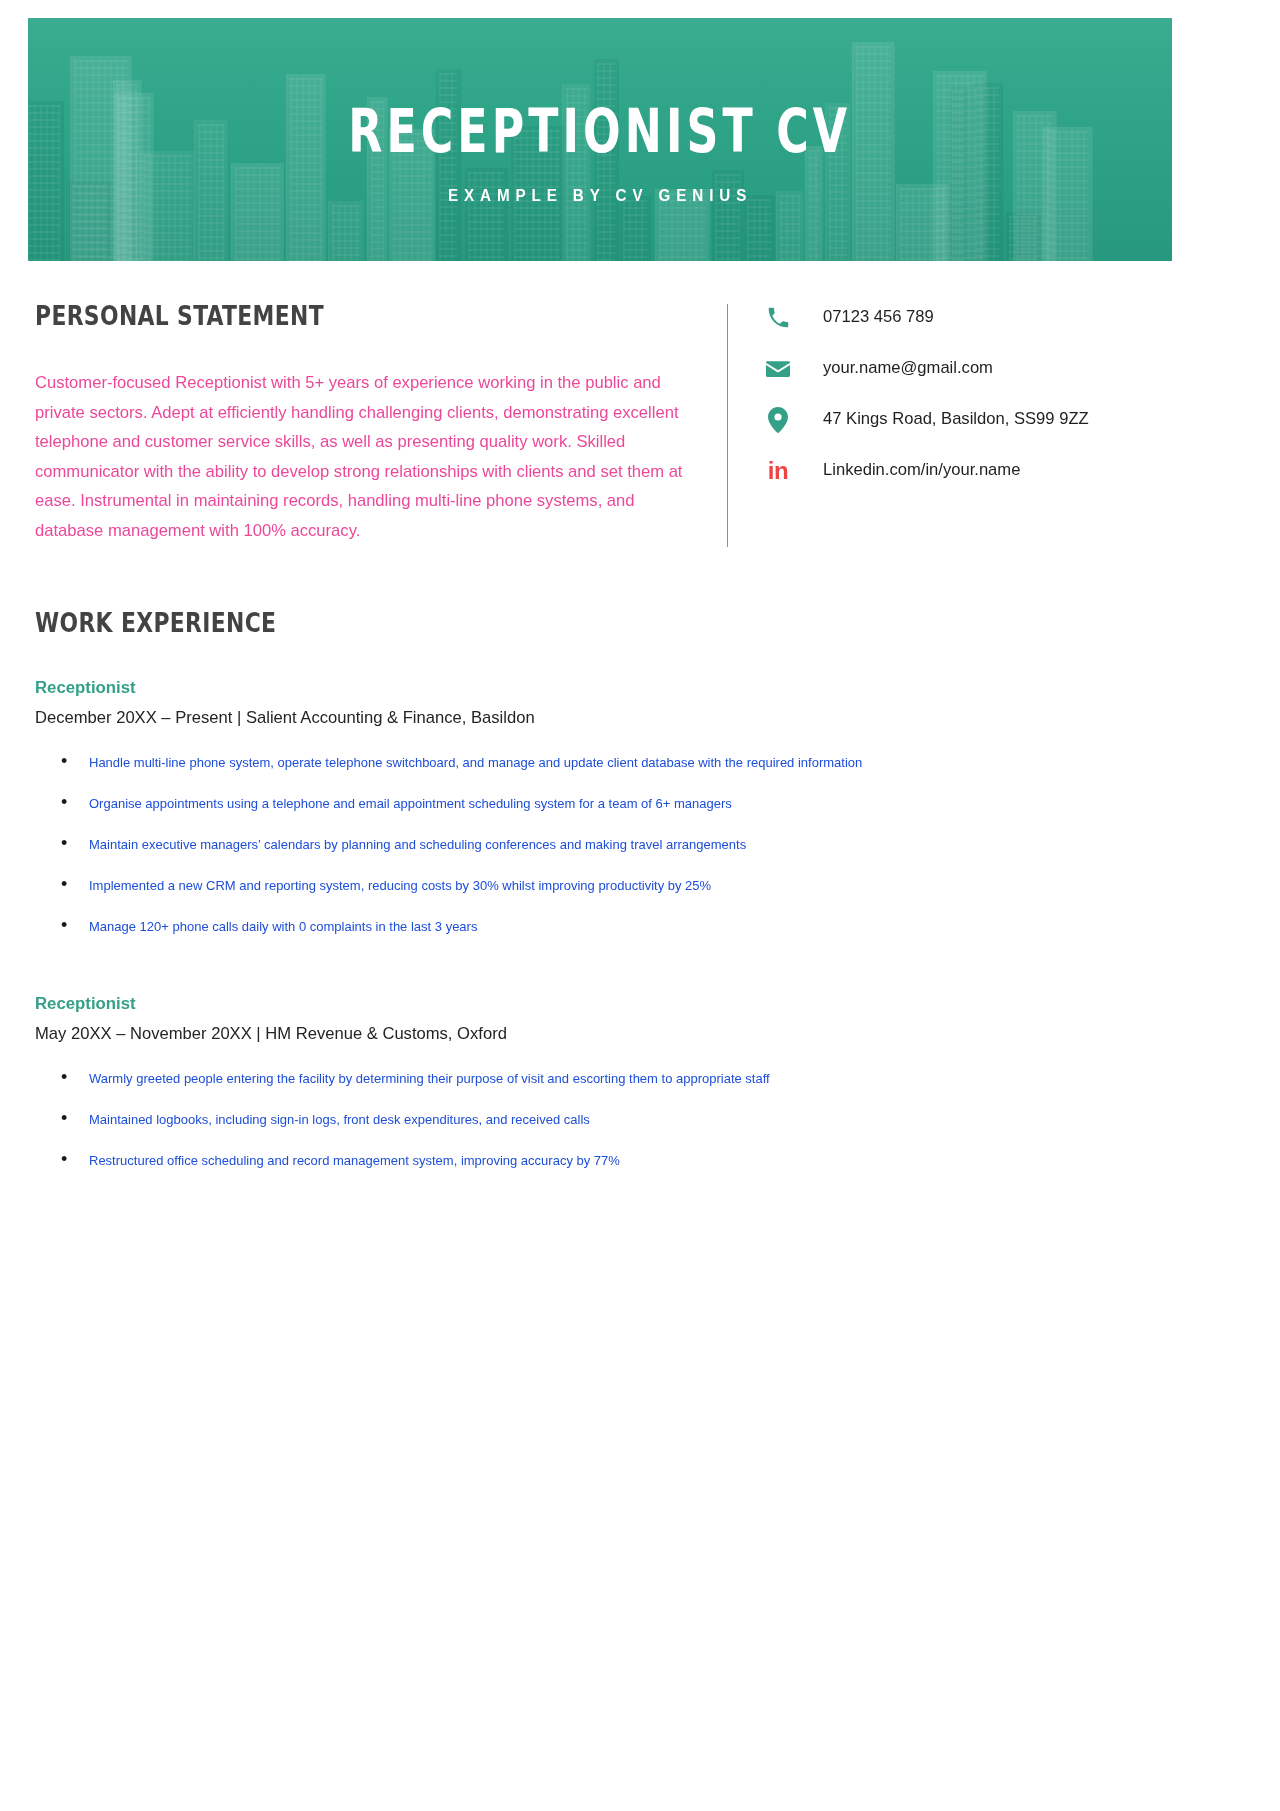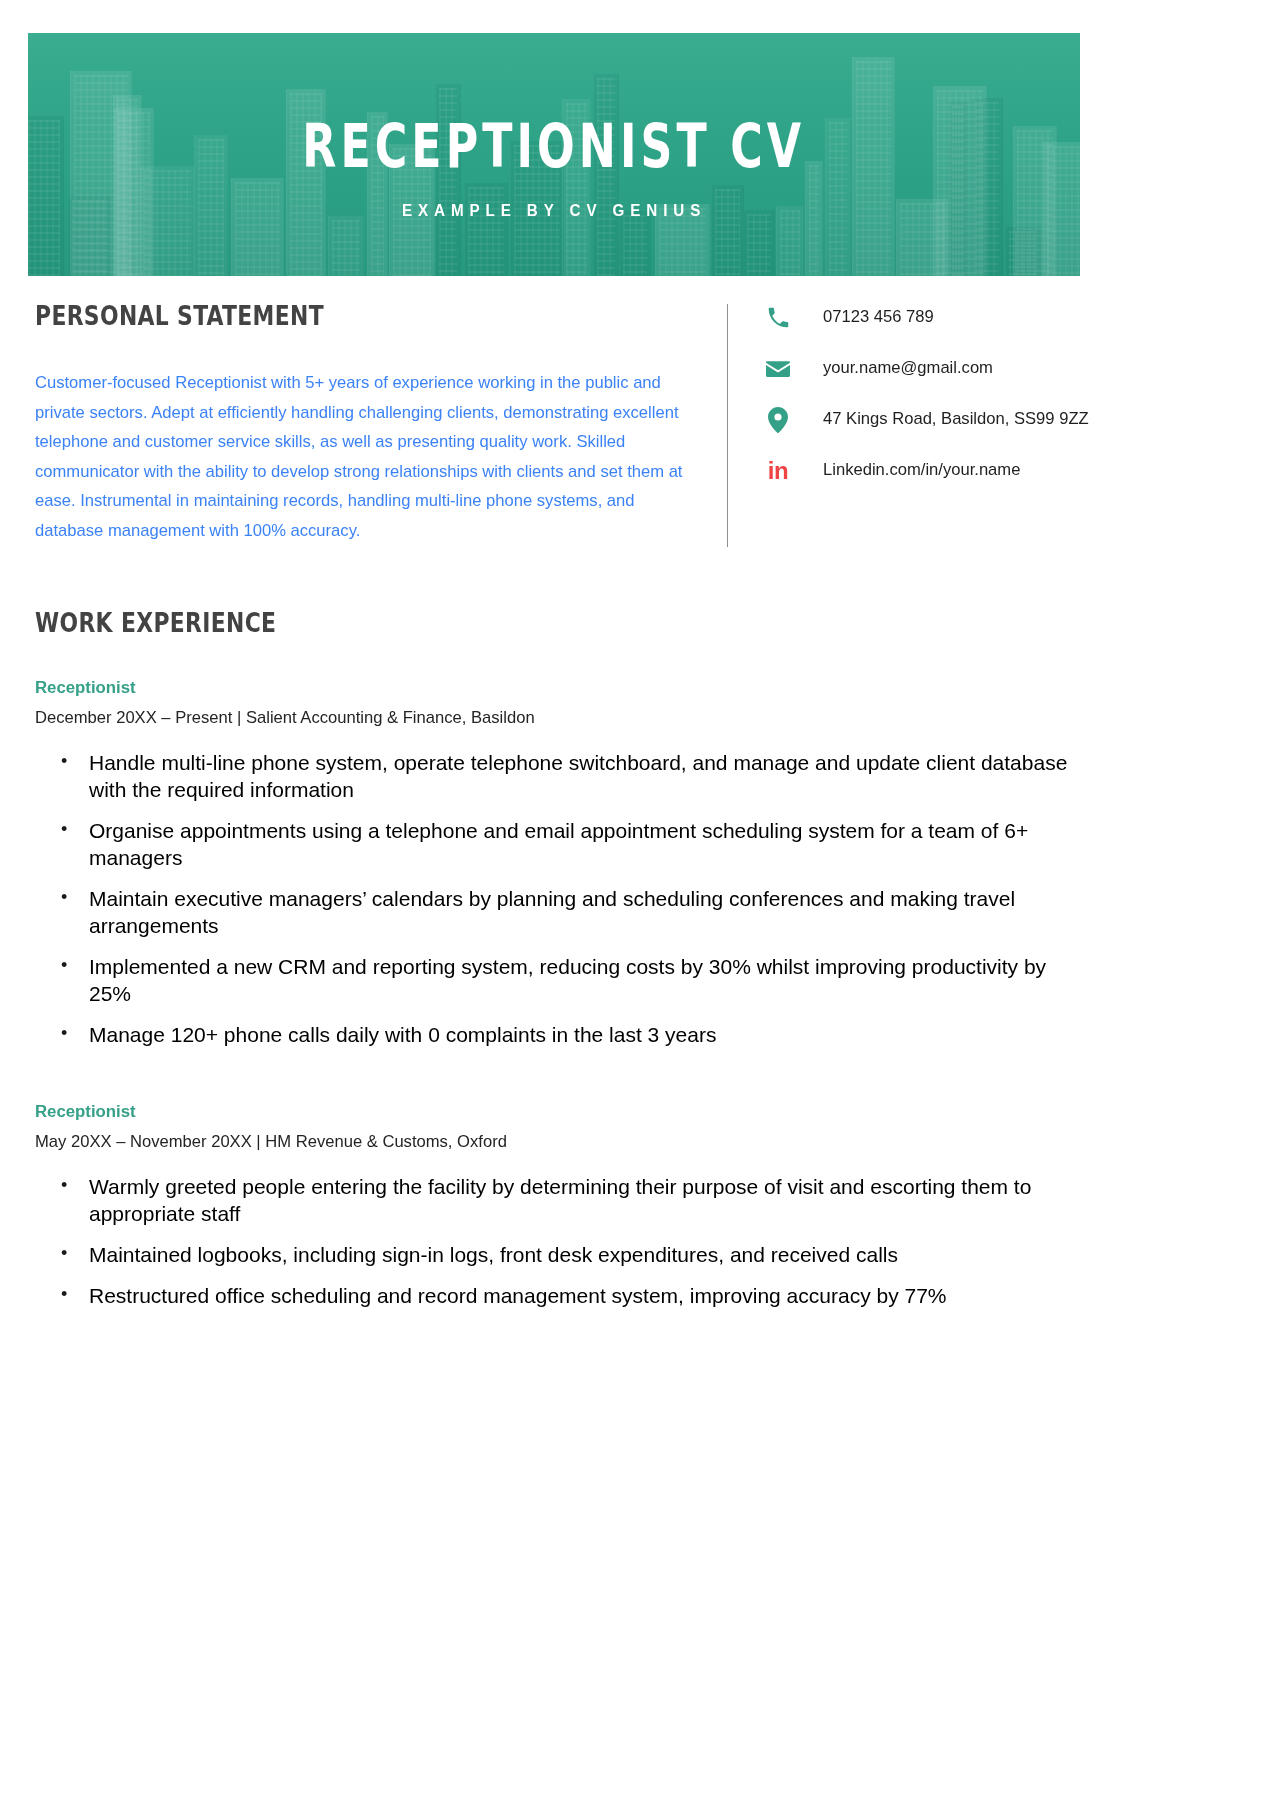--- a/index.html
+++ b/index.html
@@ -21,22 +21,22 @@
     width: 1280px;
     height: 1811px;
     background: #ffffff;
     overflow: hidden;
   }
 
   
   .banner {
     position: absolute;
     left: 28px;
-    top: 33px;
-    width: 1052px;
+    top: 18px;
+    width: 1144px;
     height: 243px;
     overflow: hidden;
     background: #3aa58c;
   }
 
   .banner-photo {
     position: absolute;
     inset: 0;
     background:
       
@@ -130,21 +130,21 @@
     text-transform: uppercase;
     transform: scaleX(0.9);
     transform-origin: left center;
     white-space: nowrap;
   }
 
   .statement {
     margin-top: 37px;
     font-size: 16.6px;
     line-height: 29.5px;
-    color: #3b82f6;
+    color: #ec4899;
     width: 650px;
     text-align: left;
   }
 
   
   .contact {
     position: absolute;
     left: 692px;
     top: 4px;
     width: 500px;
@@ -216,23 +216,23 @@
   ul.bullets {
     margin-top: 18px;
     padding-left: 22px;
     list-style: none;
   }
 
   ul.bullets li {
     position: relative;
     padding-left: 32px;
     margin-bottom: 14px;
-    font-size: 21px;
+    font-size: 13px;
     line-height: 27px;
-    color: #000000;
+    color: #1d4ed8;
     max-width: 1020px;
   }
   ul.bullets li:last-child { margin-bottom: 0; }
 
   ul.bullets li::before {
     content: "•";
     position: absolute;
     left: 4px;
     top: -1px;
     font-size: 18px;

